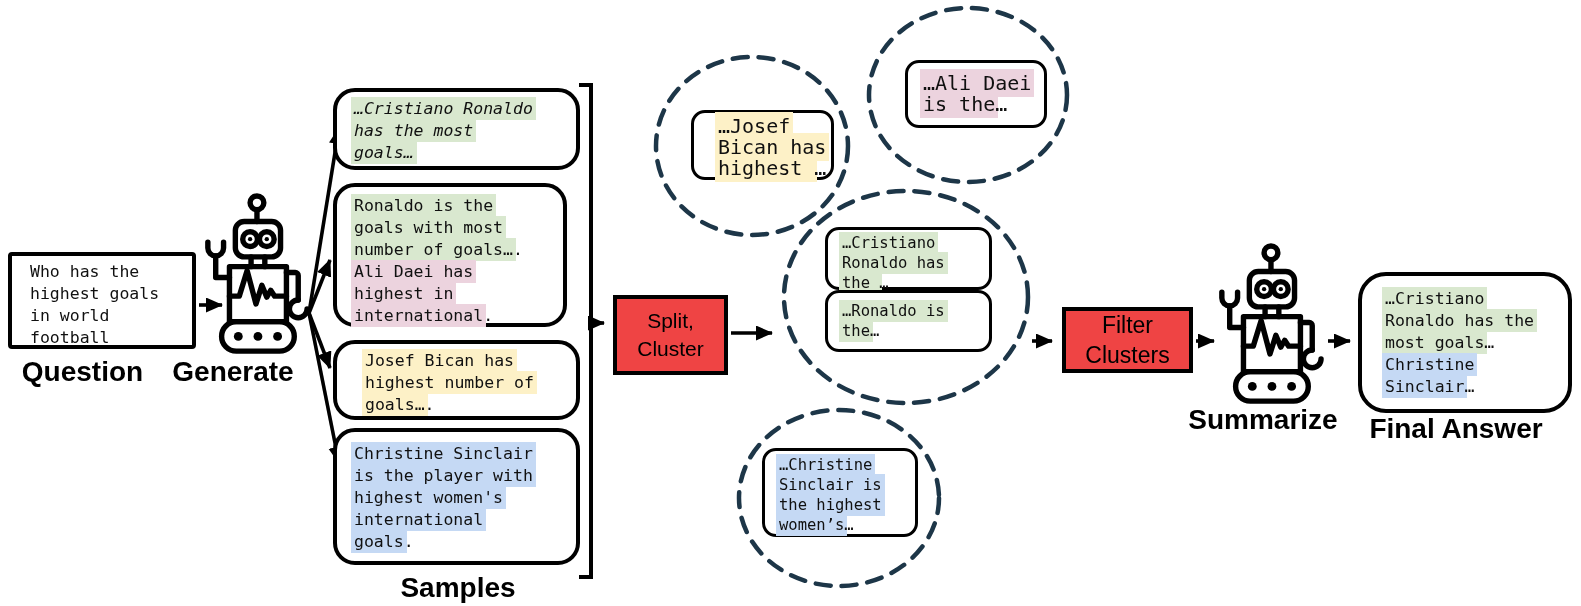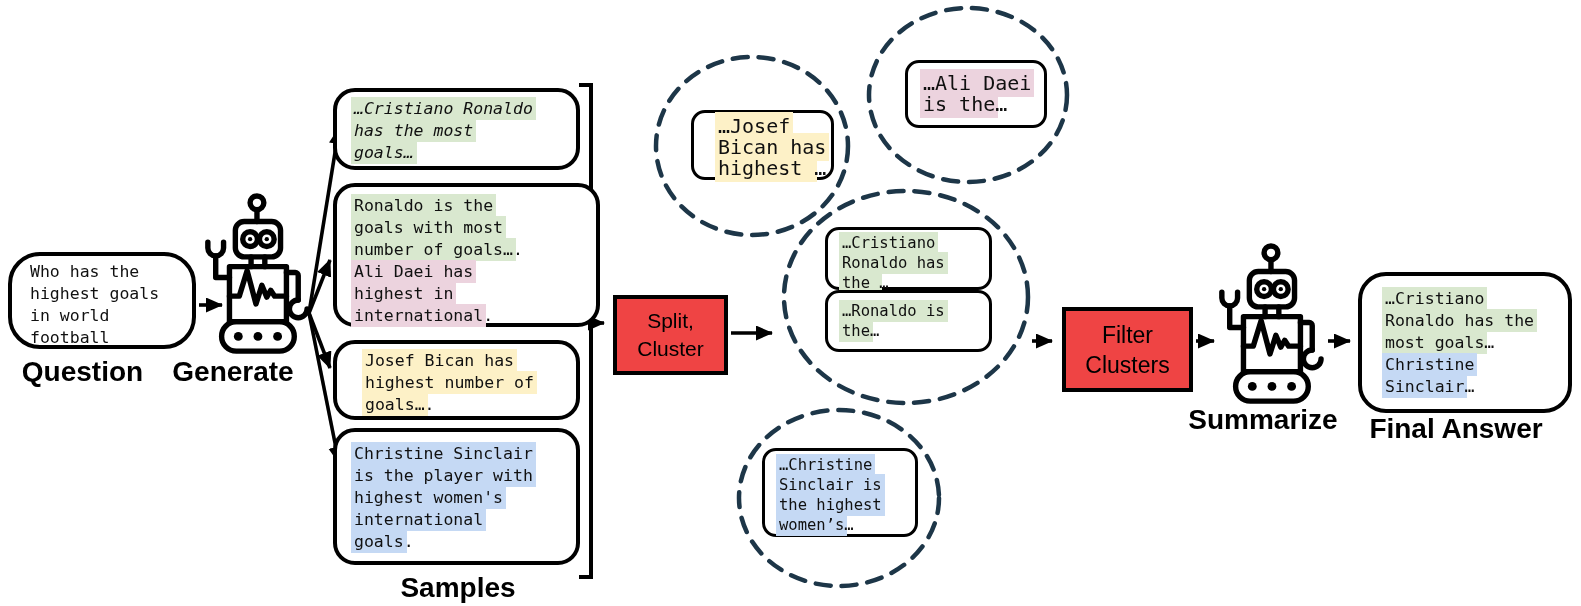--- a/index.html
+++ b/index.html
@@ -97,21 +97,21 @@
       <path d="M309,313 L330,368"></path>
       <path d="M309,313 L339,463"></path>
       <path d="M593,323 L604,323"></path>
       <path d="M731,333 L772,333"></path>
       <path d="M1032,341 L1052,341"></path>
       <path d="M1196,341 L1214,341"></path>
       <path d="M1328,341 L1350,341"></path>
     </g>
   </svg>
 
-  <div class="rbox" style="left:8px;top:252px;width:188px;height:97px;border-radius:32px;padding:5px 0 0 18px;">
+  <div class="rbox" style="left:8px;top:252px;width:188px;height:97px;border-radius:4px;padding:5px 0 0 18px;">
     <div class="mono">
         <div class="tline"><span>Who has the</span></div>
         <div class="tline"><span>highest goals</span></div>
         <div class="tline"><span>in world</span></div>
         <div class="tline"><span>football</span></div>
       </div>
   </div>
   <div class="plabel" style="left:10px;top:356px;width:145px;">Question</div>
 
   <svg class="abs robot" style="left:196px;top:192px;" width="118" height="167" viewBox="0 0 120 170">
@@ -119,21 +119,21 @@
     </svg>
   <div class="plabel" style="left:158px;top:356px;width:150px;">Generate</div>
 
   <div class="rbox" style="left:333px;top:88px;width:247px;height:82px;padding:6px 0 0 17px;font-style:italic;">
     <div class="mono">
         <div class="tline"><span class="hl hl-g">…Cristiano Ronaldo</span></div>
         <div class="tline"><span class="hl hl-g">has the most</span></div>
         <div class="tline"><span class="hl hl-g">goals…</span></div>
       </div>
   </div>
-  <div class="rbox" style="left:333px;top:183px;width:267px;height:144px;padding:8px 0 0 17px;">
+  <div class="rbox" style="left:333px;top:183px;width:234px;height:144px;padding:8px 0 0 17px;">
     <div class="mono">
         <div class="tline"><span class="hl hl-g">Ronaldo is the</span></div>
         <div class="tline"><span class="hl hl-g">goals with most</span></div>
         <div class="tline"><span class="hl hl-g">number of goals…</span><span>.</span></div>
         <div class="tline"><span class="hl hl-p">Ali Daei has</span></div>
         <div class="tline"><span class="hl hl-p">highest in</span></div>
         <div class="tline"><span class="hl hl-p">international</span><span>.</span></div>
       </div>
   </div>
   <div class="rbox" style="left:333px;top:340px;width:247px;height:80px;padding:6px 0 0 17px;">
@@ -189,21 +189,21 @@
   </div>
   <div class="rbox cbox" style="left:762px;top:448px;width:156px;height:89px;padding:4px 0 0 14px;">
     <div class="mono mono-xs">
         <div class="tline"><span class="hl hl-b">…Christine</span></div>
         <div class="tline"><span class="hl hl-b">Sinclair is</span></div>
         <div class="tline"><span class="hl hl-b">the highest</span></div>
         <div class="tline"><span class="hl hl-b">women’s</span><span>…</span></div>
       </div>
   </div>
 
-  <div class="procbox proc-filter" style="left:1062px;top:307px;width:131px;height:85px;">
+  <div class="procbox proc-filter" style="left:1062px;top:307px;width:131px;height:66px;">
     <div>
         <div class="tline"><span>Filter</span></div>
         <div class="tline"><span>Clusters</span></div>
       </div>
   </div>
 
   <svg class="abs robot" style="left:1210px;top:242px;" width="118" height="167" viewBox="0 0 120 170">
       <use href="#robot"></use>
     </svg>
   <div class="plabel" style="left:1178px;top:404px;width:170px;">Summarize</div>

